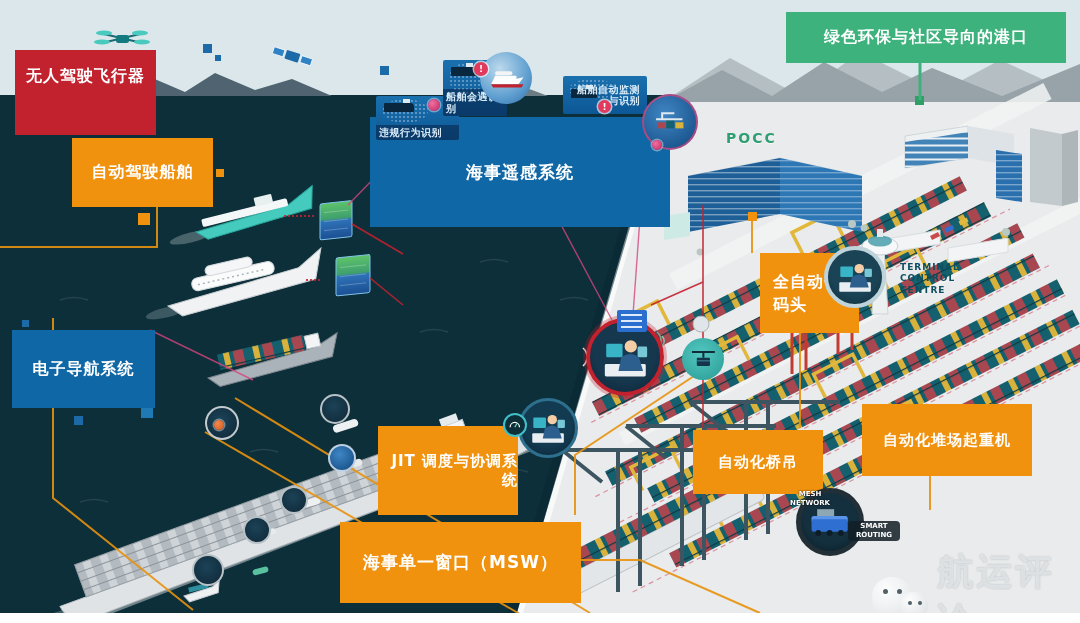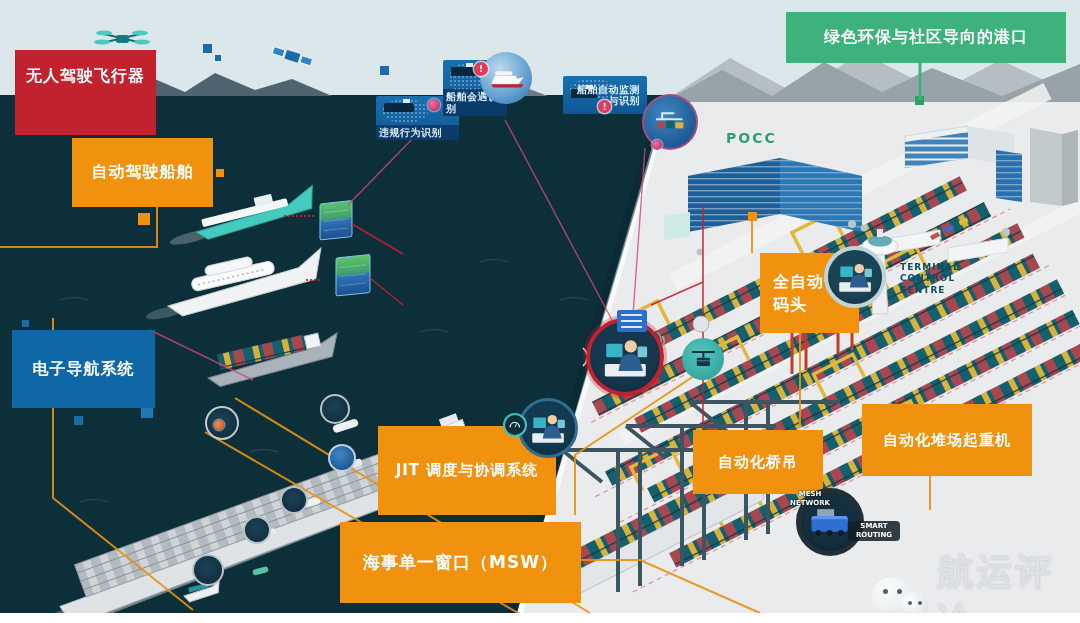--- a/index.html
+++ b/index.html
@@ -328,27 +328,30 @@
 </svg>
 
 <div class="box red" style="left:15px;top:50px;width:141px;height:85px;justify-content:flex-start;padding-top:16px;font-size:16px;">
   <span>无人驾驶飞行器</span>
 </div>
 
 <div class="box orange" style="left:72px;top:138px;width:141px;height:69px;font-size:16px;">
   <span>自动驾驶船舶</span>
 </div>
 
+<div class="box blue" style="left:370px;top:117px;width:300px;height:110px;font-size:17px;">
+  <span>海事遥感系统</span>
+</div>
 
 
 <div class="box blue" style="left:12px;top:330px;width:143px;height:78px;font-size:16px;">
   <span>电子导航系统</span>
 </div>
 
-<div class="box orange" style="left:378px;top:426px;width:178px;height:89px;font-size:15px;">
+<div class="box orange" style="left:378px;top:426px;width:140px;height:89px;font-size:15px;text-align:right;">
   <span>JIT 调度与协调系统</span>
 </div>
 
 <div class="box orange" style="left:340px;top:522px;width:241px;height:81px;font-size:17px;">
   <span>海事单一窗口（MSW）</span>
 </div>
 
 <div class="box greenbg" style="left:786px;top:12px;width:280px;height:51px;font-size:16px;">
   <span>绿色环保与社区导向的港口</span>
 </div>

